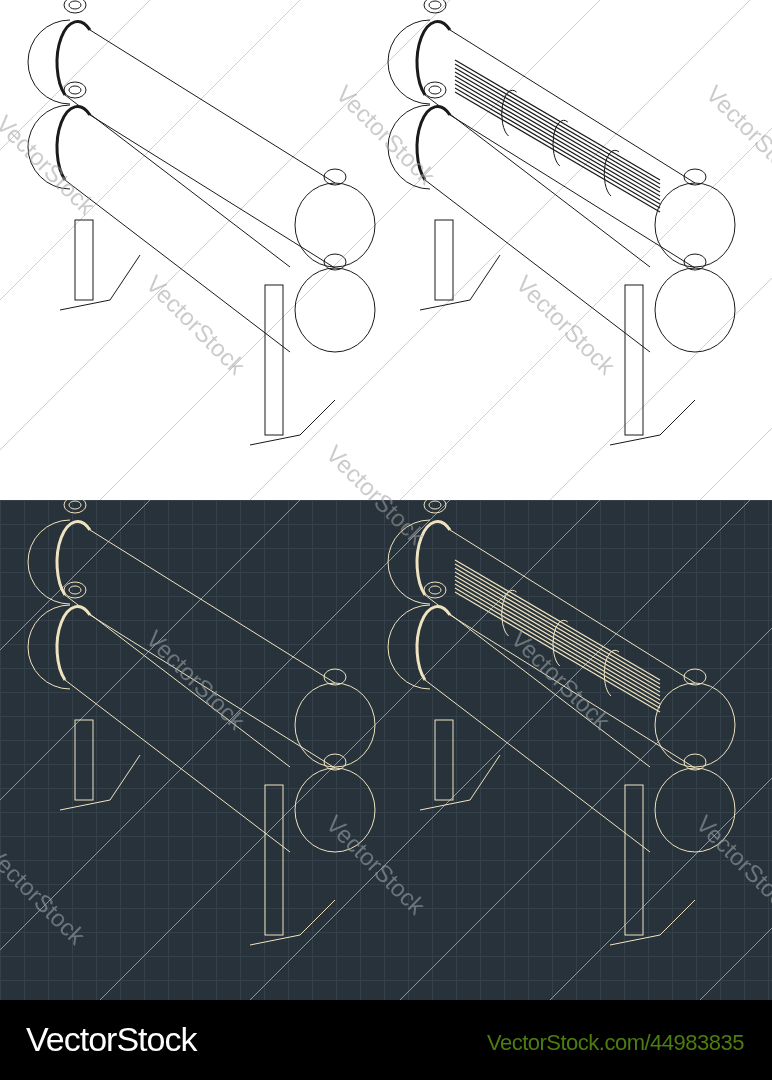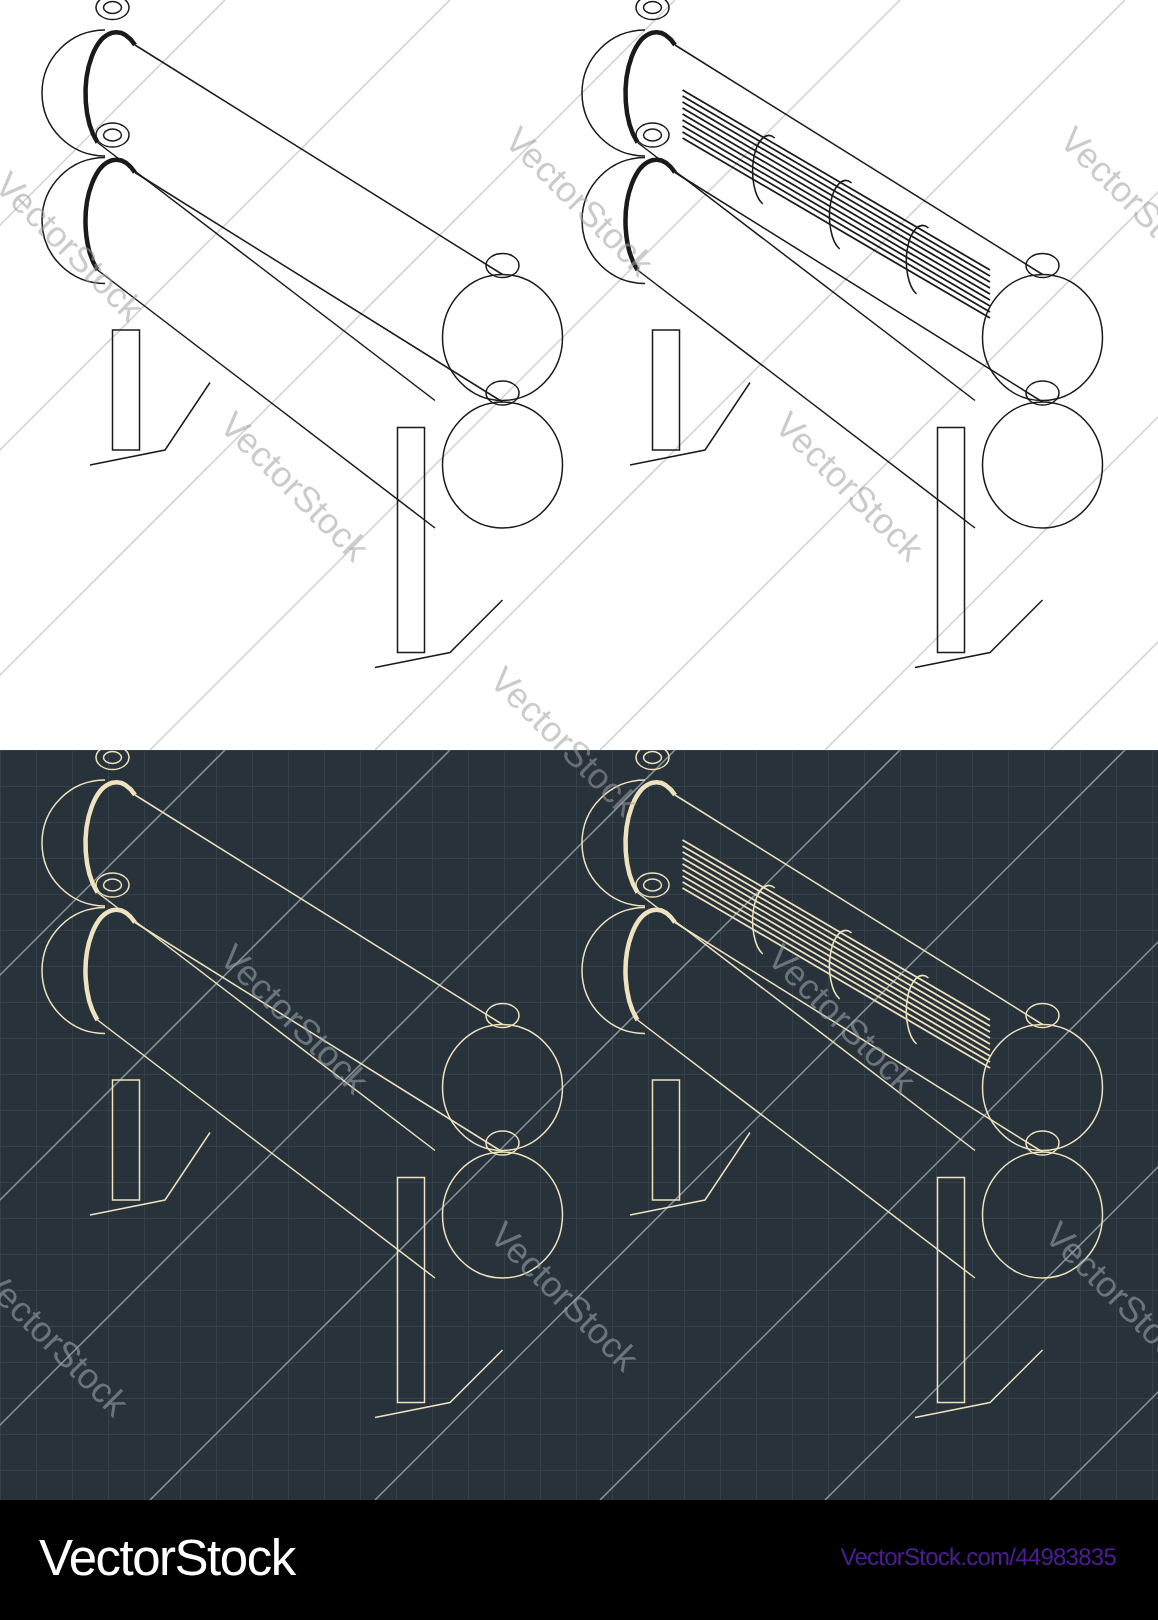--- a/index.html
+++ b/index.html
@@ -5,21 +5,21 @@
   html,body{margin:0;padding:0;}
   body{width:772px;height:1080px;position:relative;overflow:hidden;background:#fff;font-family:"Liberation Sans",sans-serif;}
   .panel{position:absolute;left:0;width:772px;}
   #top{top:0;height:500px;background:#ffffff;}
   #mid{top:500px;height:500px;background:#28323a;
     background-image:linear-gradient(#34404a 1px,transparent 1px),linear-gradient(90deg,#34404a 1px,transparent 1px);
     background-size:24px 24px;}
   #bar{top:1000px;height:80px;background:#000;}
   svg{position:absolute;left:0;top:0;}
   .brand{position:absolute;left:26px;top:1020px;color:#fff;font-size:34px;letter-spacing:-1px;}
-  .url{position:absolute;right:28px;top:1030px;color:#4c1d95;font-size:16px;letter-spacing:-0.5px;}
+  .url{position:absolute;right:28px;top:1030px;color:#4d7c0f;font-size:22px;letter-spacing:-0.5px;}
   .wm{position:absolute;font-size:24px;transform:rotate(45deg);transform-origin:left top;white-space:nowrap;pointer-events:none;}
   .wm.light{color:rgba(160,160,160,0.55);}
   .wm.dark{color:rgba(150,160,165,0.6);}
 </style>
 </head>
 <body>
 
 <div class="panel" id="top">
   <svg width="772" height="500">
     <g id="diag-lines-top" stroke="#cfcfcf" stroke-width="1">

